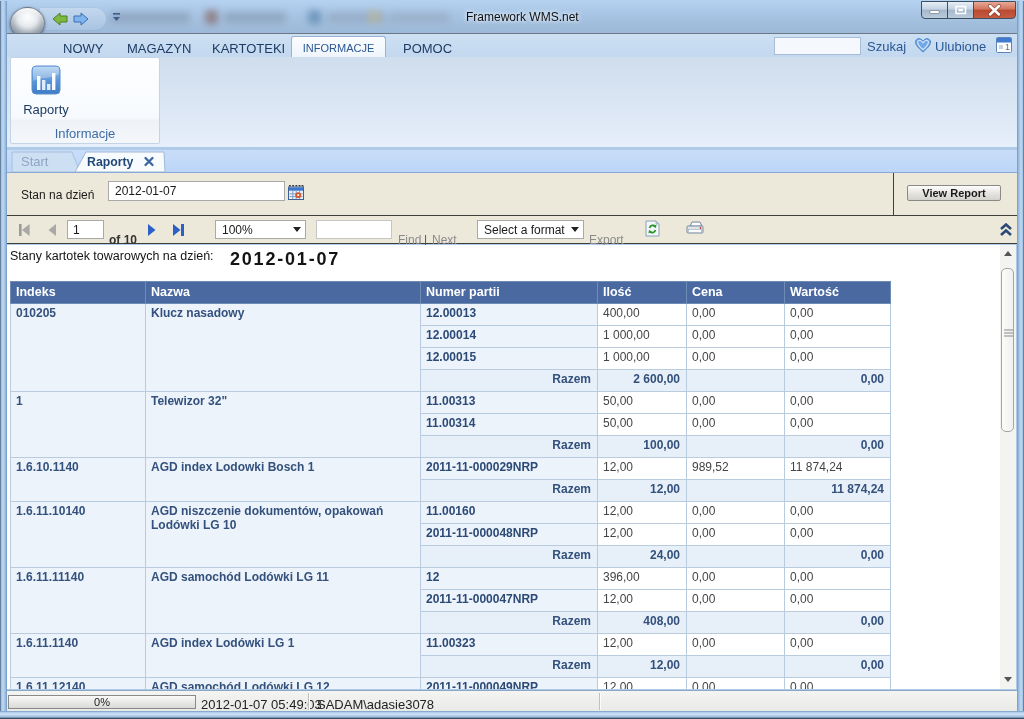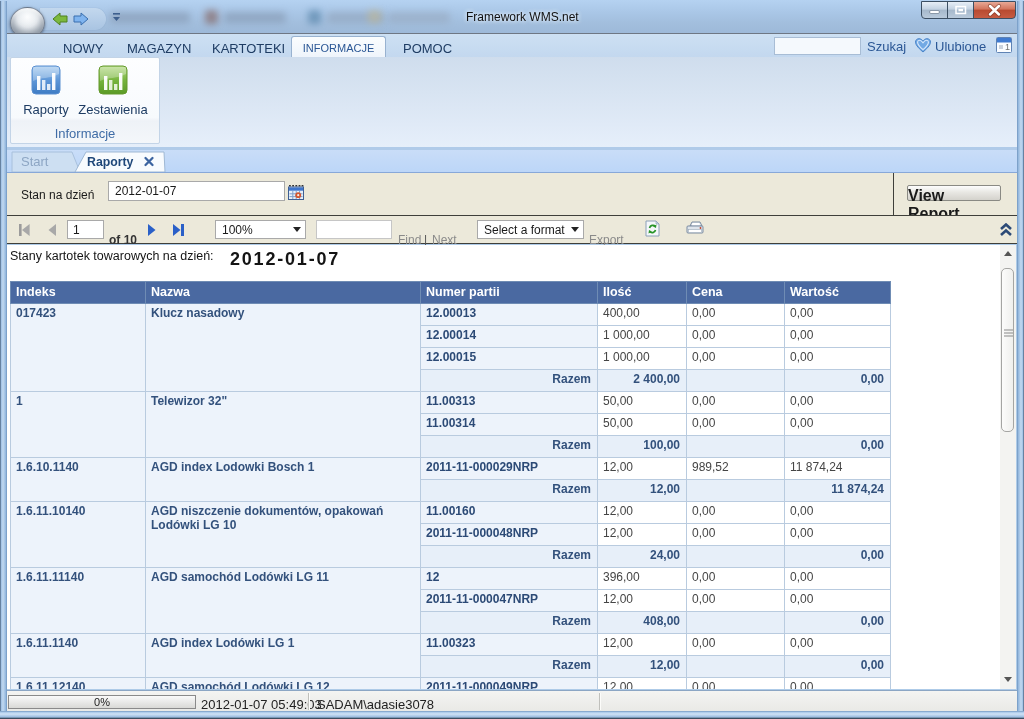--- a/index.html
+++ b/index.html
@@ -50,21 +50,21 @@
   
   #bluestrip{position:absolute;left:7px;top:147px;width:1010px;height:3px;background:#b0cbe9;}
   #docstrip{position:absolute;left:7px;top:150px;width:1010px;height:22px;background:linear-gradient(#c9ddf8,#bcd6f8);}
   
   #parambar{position:absolute;left:7px;top:172px;width:1010px;height:43px;background:#ece9da;border-top:1px solid #88a8d8;box-sizing:border-box;}
   #parambar .lbl{position:absolute;left:14px;top:15px;font-size:12px;color:#1a1a1a;}
   #dateinput{position:absolute;left:101px;top:8px;width:177px;height:20px;border:1px solid #a9a9a9;background:#fff;
      font-size:12px;color:#1a1a1a;padding:2px 0 0 6px;box-sizing:border-box;}
   #vline{position:absolute;left:886px;top:0px;width:1px;height:42px;background:#3f3f3a;}
   #viewreport{position:absolute;left:900px;top:12px;width:94px;height:16px;border:1px solid #8a8a84;border-radius:2px;
-     background:linear-gradient(#fdfdfd,#e8e7e3 45%,#d4d2cc);font-size:16px;font-weight:bold;color:#1a1a1a;padding-top:1px;box-sizing:border-box;}
+     background:linear-gradient(#fdfdfd,#e8e7e3 45%,#d4d2cc);font-size:11px;font-weight:bold;color:#1a1a1a;text-align:center;padding-top:1px;box-sizing:border-box;}
   
   #vtoolbar{position:absolute;left:7px;top:215px;width:1010px;height:29px;background:#ece9da;
      border-top:1px solid #3f3f3a;border-bottom:1px solid #3f3f3a;box-sizing:border-box;}
   .tbtxt{position:absolute;top:7px;font-size:12px;color:#1a1a1a;margin-top:10px;}
   .graytxt{color:#8a8a8a;}
   .wbox{position:absolute;background:#fff;border:1px solid #a9a9a9;box-sizing:border-box;font-size:12px;color:#1a1a1a;}
   
   #report{position:absolute;left:7px;top:245px;width:993px;height:444px;background:#ffffff;overflow:hidden;}
   #rep-title1{position:absolute;left:3px;top:4px;font-size:12.5px;color:#141414;}
   #rep-title2{position:absolute;left:223px;top:4px;font-size:18px;font-weight:bold;letter-spacing:1.8px;color:#141414;}
@@ -166,31 +166,20 @@
               </linearGradient>
           </defs>
           <rect x="6" y="11" width="3.4" height="14" fill="#fff" opacity=".95"></rect>
           <rect x="11" y="15" width="3.4" height="10" fill="#eef5fc" opacity=".9"></rect>
           <rect x="16" y="19" width="3.4" height="6" fill="#eef5fc" opacity=".9"></rect>
           <rect x="21" y="8" width="3.4" height="17" fill="#fff" opacity=".95"></rect>
           <path d="M2 2 h26 v7 c-9 5 -18 3 -26 7 Z" fill="#ffffff" opacity=".28"></path>
         </svg>
         <div class="txt">Raporty</div>
       </div>
-      <div class="bigbtn" style="left:67px;">
-        <svg width="30" height="30">
-          <rect x="1" y="1" width="28" height="28" rx="4" fill="url(#gg)" stroke="#64992c"></rect>
-          <rect x="6" y="11" width="3.4" height="14" fill="#fff" opacity=".95"></rect>
-          <rect x="11" y="15" width="3.4" height="10" fill="#f0f7e8" opacity=".9"></rect>
-          <rect x="16" y="19" width="3.4" height="6" fill="#f0f7e8" opacity=".9"></rect>
-          <rect x="21" y="8" width="3.4" height="17" fill="#fff" opacity=".95"></rect>
-          <path d="M2 2 h26 v7 c-9 5 -18 3 -26 7 Z" fill="#ffffff" opacity=".28"></path>
-        </svg>
-        <div class="txt">Zestawienia</div>
-      </div>
       <div class="glabel">Informacje</div>
     </div>
   </div>
 
   <div id="bluestrip"></div>
   <div id="docstrip">
     <svg class="abs" style="left:0;top:0" width="200" height="22">
       <path d="M5 22 L5 2 L65 2 L73 22 Z" fill="#cddff2" stroke="#a8c0dc"></path>
       <path d="M68 22 L79 2 L157 2 L158 22 Z" fill="#f8fbfe" stroke="#9fb8d4"></path>
       <text x="14" y="16" font-size="13" fill="#8da6c4" font-family="Liberation Sans">Start</text>
@@ -281,42 +270,42 @@
       <tbody>
           <tr>
         <th>Indeks</th>
             <th>Nazwa</th>
             <th>Numer partii</th>
             <th>Ilość</th>
             <th>Cena</th>
             <th>Wartość</th>
       </tr>
       <tr>
-            <td class="gcell" rowspan="4">017423</td>
+            <td class="gcell" rowspan="4">010205</td>
             <td class="gcell" rowspan="4">Klucz nasadowy</td>
           <td class="pcell">12.00013</td>
             <td class="ncell">400,00</td>
             <td class="ncell">0,00</td>
             <td class="ncell">0,00</td>
           </tr>
       <tr>
             <td class="pcell">12.00014</td>
             <td class="ncell">1 000,00</td>
             <td class="ncell">0,00</td>
             <td class="ncell">0,00</td>
           </tr>
       <tr>
             <td class="pcell">12.00015</td>
             <td class="ncell">1 000,00</td>
             <td class="ncell">0,00</td>
             <td class="ncell">0,00</td>
           </tr>
       <tr class="sumrow">
             <td class="razem">Razem</td>
-            <td class="num">2 400,00</td>
+            <td class="num">2 600,00</td>
             <td></td>
             <td class="num">0,00</td>
           </tr>
 
       <tr>
             <td class="gcell" rowspan="3">1</td>
             <td class="gcell" rowspan="3">Telewizor 32"</td>
           <td class="pcell">11.00313</td>
             <td class="ncell">50,00</td>
             <td class="ncell">0,00</td>

